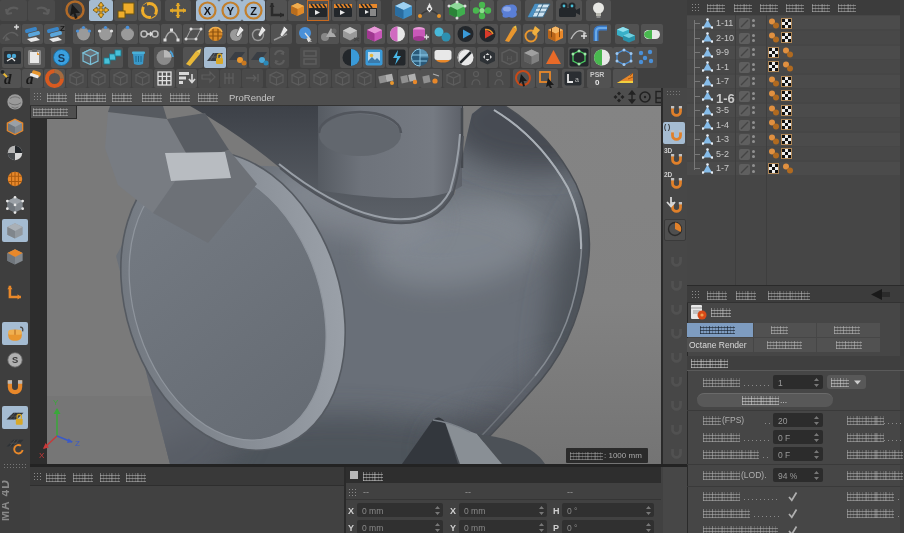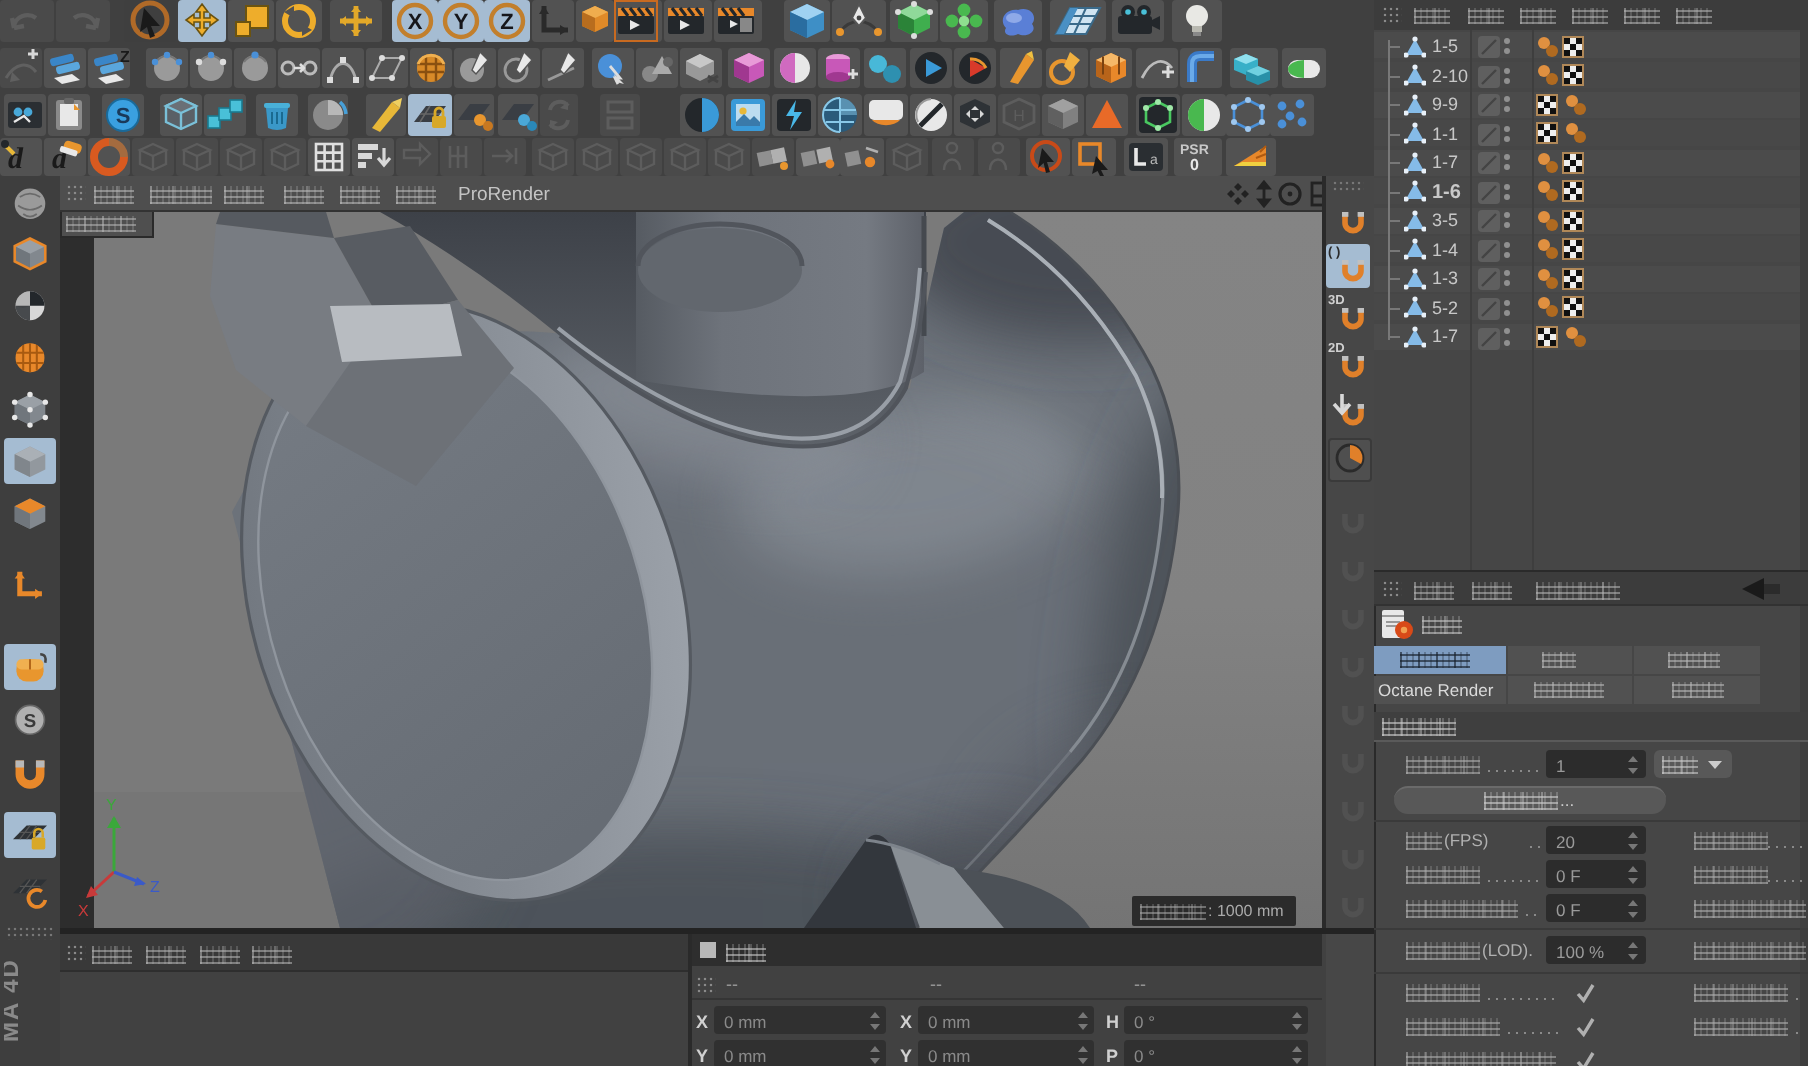--- a/index.html
+++ b/index.html
@@ -1143,21 +1143,21 @@
 <div class="r" style="left:766px;top:15px;width:1px;height:270px;background:#3e3e3e;"></div>
 <div class="r" style="left:900px;top:0px;width:4px;height:533px;background:#3e3e3e;"></div>
 <div class="r" style="left:694px;top:20px;width:1px;height:150px;background:#787878;"></div>
 <div class="r" style="left:694px;top:23px;width:6px;height:1px;background:#787878;"></div>
 <svg style="left:702px;top:18px;" width="11" height="11" viewBox="0 0 11 11">
       <path d="M5.5 1.5 L10 9.5 L1 9.5 Z" fill="#85bbe8"></path>
       <circle cx="5.5" cy="1.5" r="1.3" fill="#e8f0f8"></circle>
       <circle cx="1" cy="9.5" r="1.3" fill="#e8f0f8"></circle>
       <circle cx="10" cy="9.5" r="1.3" fill="#e8f0f8"></circle>
     </svg>
-<span class="t" style="left:716px;top:19px;font-size:9px;color:#c8c8c8;font-weight:normal;">1-5</span>
+<span class="t" style="left:716px;top:19px;font-size:9px;color:#c8c8c8;font-weight:normal;">1-11</span>
 <div class="r" style="left:739px;top:18px;width:11px;height:11px;background:#5f5f5f;border-radius:2px;"></div>
 <svg style="left:739px;top:18px;" width="11" height="11" viewBox="0 0 11 11">
       <path d="M2 9 L9 2" stroke="#444" stroke-width="1.2"></path>
     </svg>
 <div class="r" style="left:752px;top:19px;width:3px;height:3px;background:#909090;border-radius:50%;"></div>
 <div class="r" style="left:752px;top:24px;width:3px;height:3px;background:#909090;border-radius:50%;"></div>
 <svg style="left:768px;top:18px;" width="12" height="11" viewBox="0 0 12 11">
       <circle cx="4" cy="3.5" r="3" fill="#e09040"></circle>
       <circle cx="8" cy="7.5" r="3" fill="#b06a20"></circle>
     </svg>
@@ -1313,21 +1313,21 @@
         <rect x="4" y="7" width="3" height="3"></rect>
       </g>
     </svg>
 <div class="r" style="left:694px;top:96px;width:6px;height:1px;background:#787878;"></div>
 <svg style="left:702px;top:90px;" width="11" height="11" viewBox="0 0 11 11">
       <path d="M5.5 1.5 L10 9.5 L1 9.5 Z" fill="#85bbe8"></path>
       <circle cx="5.5" cy="1.5" r="1.3" fill="#e8f0f8"></circle>
       <circle cx="1" cy="9.5" r="1.3" fill="#e8f0f8"></circle>
       <circle cx="10" cy="9.5" r="1.3" fill="#e8f0f8"></circle>
     </svg>
-<span class="t" style="left:716px;top:92px;font-size:10px;color:#c8c8c8;font-weight:bold;">1-6</span>
+<span class="t" style="left:716px;top:92px;font-size:13px;color:#c8c8c8;font-weight:bold;">1-6</span>
 <div class="r" style="left:739px;top:91px;width:11px;height:11px;background:#5f5f5f;border-radius:2px;"></div>
 <svg style="left:739px;top:91px;" width="11" height="11" viewBox="0 0 11 11">
       <path d="M2 9 L9 2" stroke="#444" stroke-width="1.2"></path>
     </svg>
 <div class="r" style="left:752px;top:92px;width:3px;height:3px;background:#909090;border-radius:50%;"></div>
 <div class="r" style="left:752px;top:97px;width:3px;height:3px;background:#909090;border-radius:50%;"></div>
 <svg style="left:768px;top:90px;" width="12" height="11" viewBox="0 0 12 11">
       <circle cx="4" cy="3.5" r="3" fill="#e09040"></circle>
       <circle cx="8" cy="7.5" r="3" fill="#b06a20"></circle>
     </svg>
@@ -1589,21 +1589,21 @@
 <span class="t" style="left:778px;top:451px;font-size:8.5px;color:#9a9a9a;font-weight:normal;">0 F</span>
 <svg style="left:813px;top:450px;" width="7" height="9" viewBox="0 0 7 9">
       <path d="M3.5 0 l2.5 3 h-5 Z M3.5 9 l2.5-3 h-5 Z" fill="#777"></path>
     </svg>
 <span class="cj" style="left:847px;top:450px;width:56.0px;height:8.5px;background-image:repeating-linear-gradient(0deg, rgba(175,175,175,0.576) 0 1px, transparent 1px 3px),repeating-linear-gradient(90deg, rgba(175,175,175,0.40319999999999995) 0 1px, transparent 1px 9.5px),repeating-linear-gradient(90deg, rgba(175,175,175,0.2592) 0 1px, transparent 1px 3px);"></span>
 <div class="r" style="left:687px;top:464px;width:217px;height:1px;background:#3a3a3a;"></div>
 <span class="cj" style="left:703px;top:471px;width:37.0px;height:8.5px;background-image:repeating-linear-gradient(0deg, rgba(175,175,175,0.576) 0 1px, transparent 1px 3px),repeating-linear-gradient(90deg, rgba(175,175,175,0.40319999999999995) 0 1px, transparent 1px 9.5px),repeating-linear-gradient(90deg, rgba(175,175,175,0.2592) 0 1px, transparent 1px 3px);"></span>
 <span class="t" style="left:741.0px;top:471px;font-size:8.5px;color:#b0b0b0;font-weight:normal;">(LOD).</span>
 <span class="r" style="left:792.0px;top:478px;width:-21.0px;height:1px;background-image:repeating-linear-gradient(90deg,#8a8a8a 0 1px,transparent 1px 4px);"></span>
 <div class="r" style="left:773px;top:468px;width:50px;height:14px;background:#2c2c2c;border-radius:2px;"></div>
-<span class="t" style="left:778px;top:472px;font-size:8.5px;color:#9a9a9a;font-weight:normal;">100 %</span>
+<span class="t" style="left:778px;top:472px;font-size:8.5px;color:#9a9a9a;font-weight:normal;">94 %</span>
 <svg style="left:813px;top:471px;" width="7" height="9" viewBox="0 0 7 9">
       <path d="M3.5 0 l2.5 3 h-5 Z M3.5 9 l2.5-3 h-5 Z" fill="#777"></path>
     </svg>
 <span class="cj" style="left:847px;top:471px;width:56.0px;height:8.5px;background-image:repeating-linear-gradient(0deg, rgba(175,175,175,0.576) 0 1px, transparent 1px 3px),repeating-linear-gradient(90deg, rgba(175,175,175,0.40319999999999995) 0 1px, transparent 1px 9.5px),repeating-linear-gradient(90deg, rgba(175,175,175,0.2592) 0 1px, transparent 1px 3px);"></span>
 <div class="r" style="left:687px;top:486px;width:217px;height:1px;background:#3a3a3a;"></div>
 <span class="cj" style="left:703px;top:492px;width:37.0px;height:8.5px;background-image:repeating-linear-gradient(0deg, rgba(175,175,175,0.576) 0 1px, transparent 1px 3px),repeating-linear-gradient(90deg, rgba(175,175,175,0.40319999999999995) 0 1px, transparent 1px 9.5px),repeating-linear-gradient(90deg, rgba(175,175,175,0.2592) 0 1px, transparent 1px 3px);"></span>
 <span class="r" style="left:744.0px;top:499px;width:35.0px;height:1px;background-image:repeating-linear-gradient(90deg,#8a8a8a 0 1px,transparent 1px 4px);"></span>
 <svg style="left:787px;top:491px;" width="11" height="11" viewBox="0 0 11 11">
       <path d="M2 6 l2.8 3.2 L9.5 1.5" stroke="#b0b0b0" stroke-width="1.7" fill="none"></path>
     </svg>

